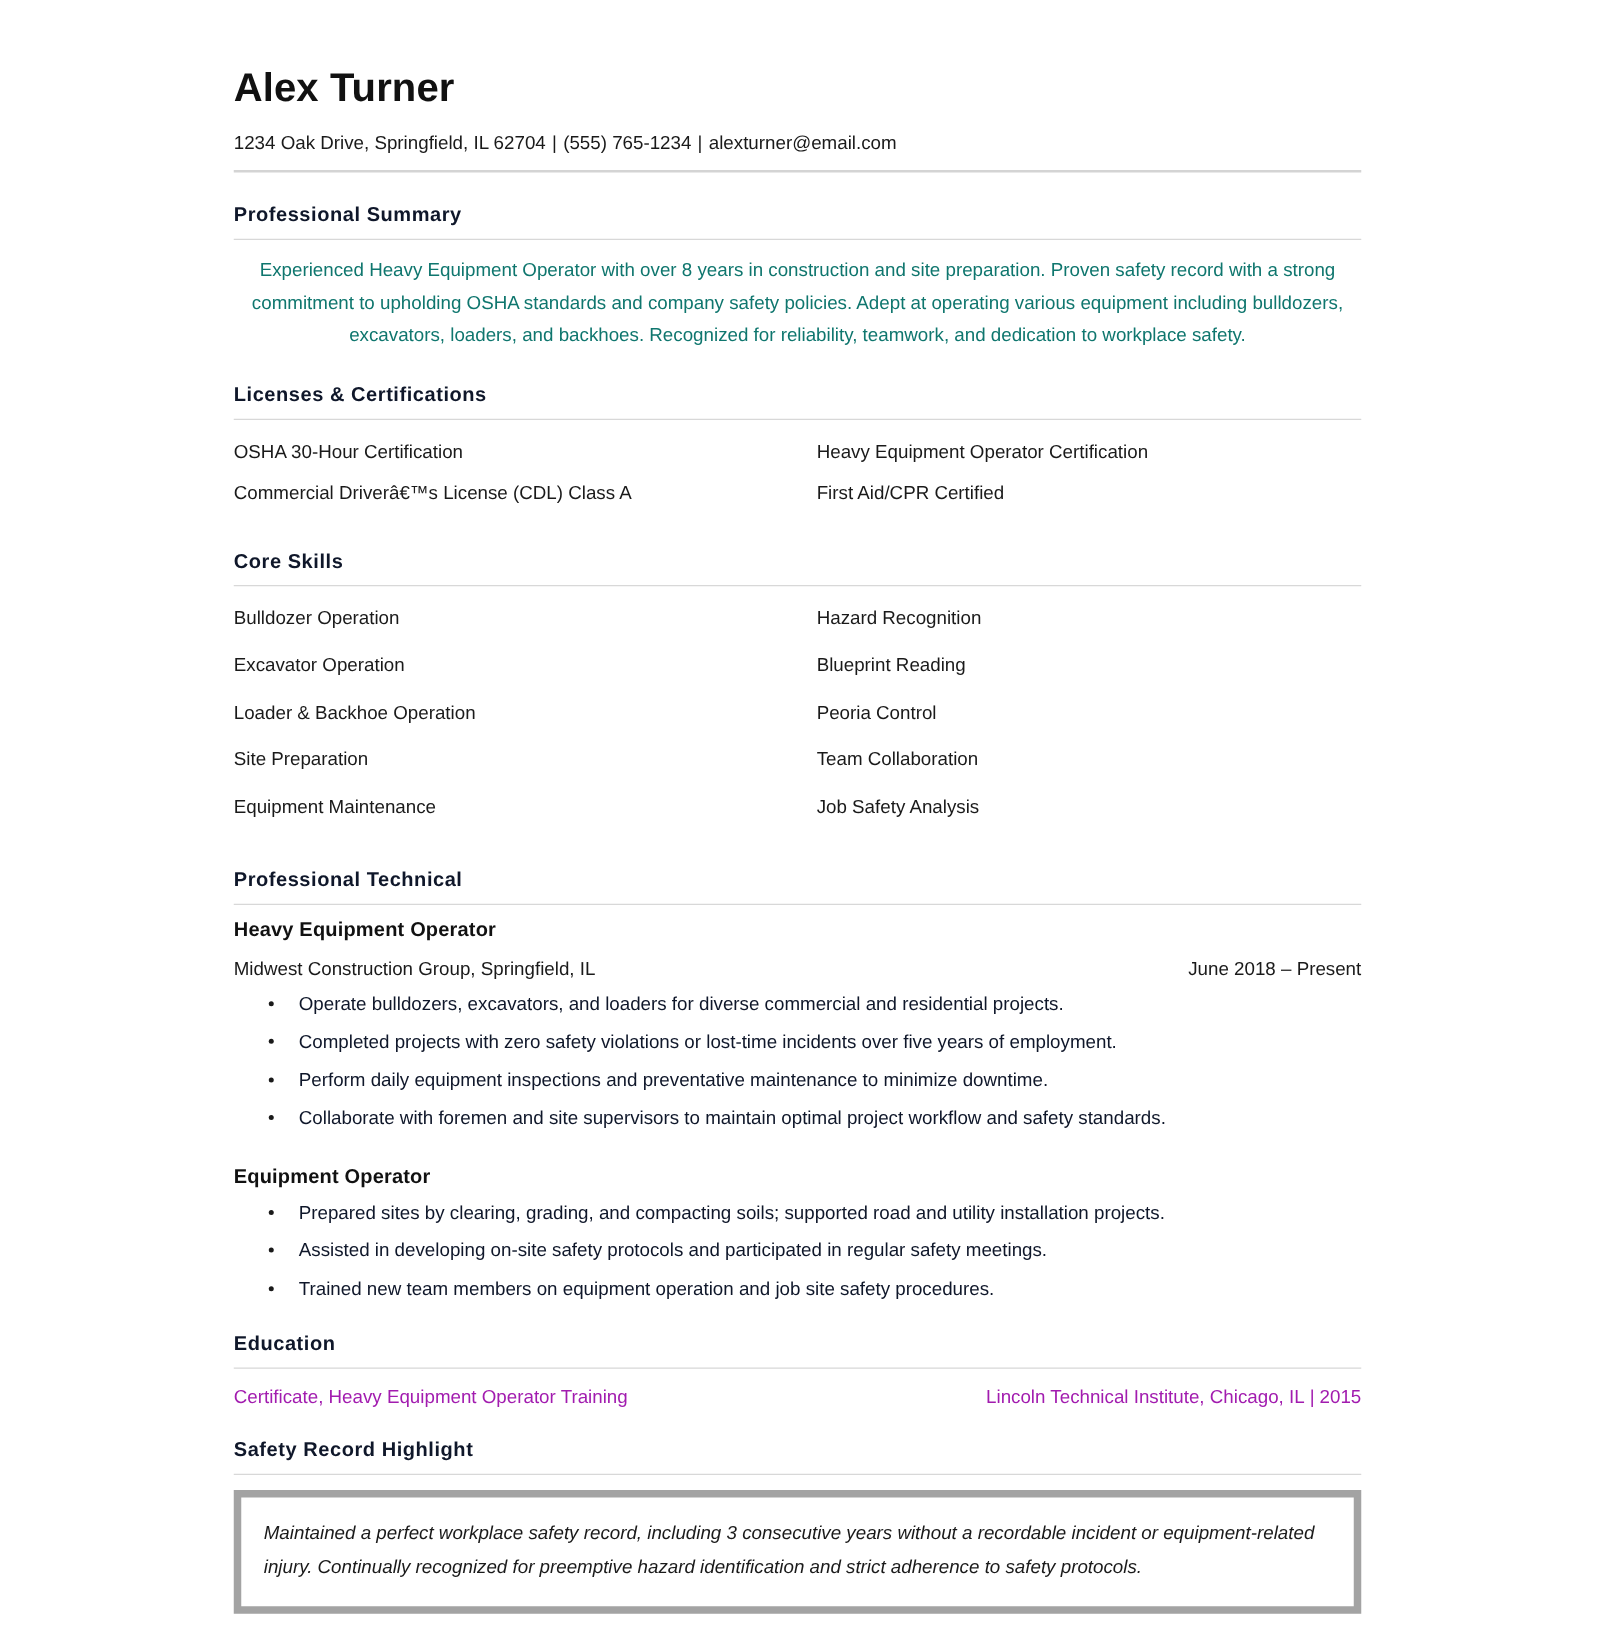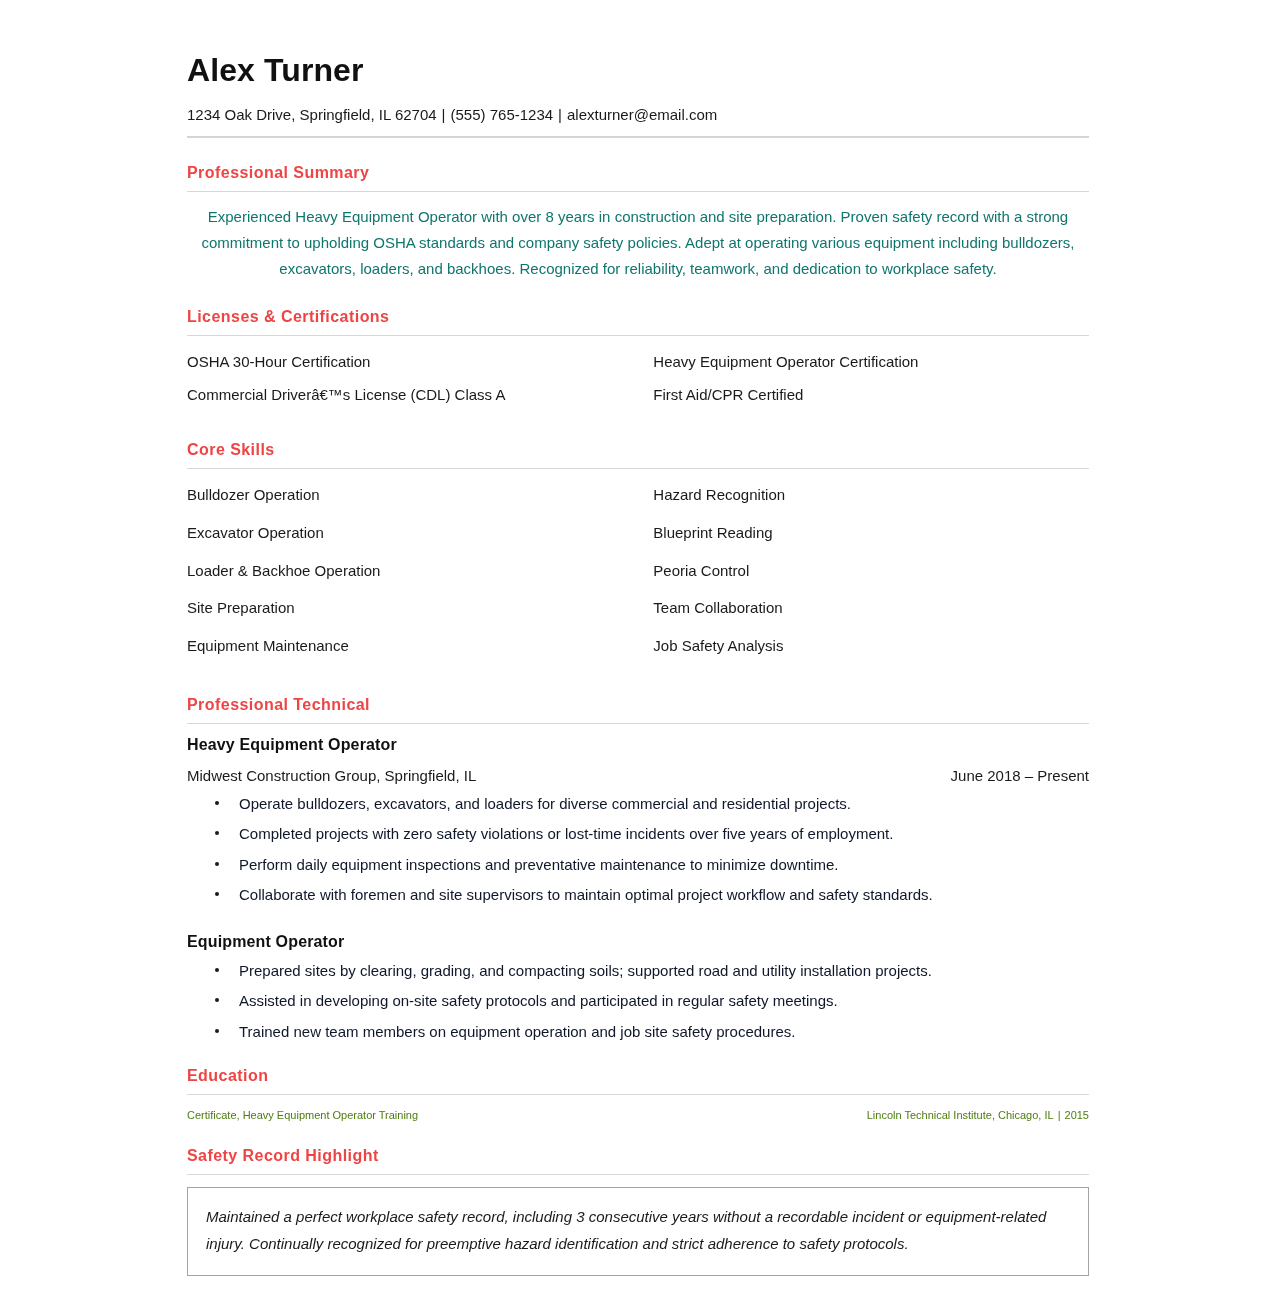--- a/index.html
+++ b/index.html
@@ -52,21 +52,21 @@
     height: 0;
   }
   .header-rule { margin-top: 12px; }
 
   
   .section { margin-top: 26px; }
   .section-title {
     font-size: 16px;
     font-weight: bold;
     letter-spacing: 0.45px;
-    color: #ef4444;
+    color: #0f172a;
     margin: 0 0 9px 0;
   }
   .section-rule {
     border: 0;
     border-top: 1.5px solid #d8d8d8;
     margin: 0 0 12px 0;
   }
 
   .para {
     font-size: 15px;
@@ -138,30 +138,30 @@
     height: 4px;
     border-radius: 50%;
     background: #1a1a1a;
   }
 
   
   .edu-row {
     display: flex;
     justify-content: space-between;
     align-items: baseline;
-    font-size: 11px;
-    color: #4d7c0f;
+    font-size: 15px;
+    color: #a21caf;
     padding-top: 2px;
   }
   .edu-right { text-align: right; white-space: nowrap; }
   .edu-right .sep { padding: 0 4px; }
 
   
   .highlight-box {
-    border: 1px solid #a3a3a3;
+    border: 6px solid #a3a3a3;
     background: #ffffff;
     padding: 16px 18px 18px 18px;
     margin-top: 4px;
   }
   .highlight-text {
     font-size: 15px;
     font-style: italic;
     line-height: 1.75;
     color: #1a1a1a;
     margin: 0;

